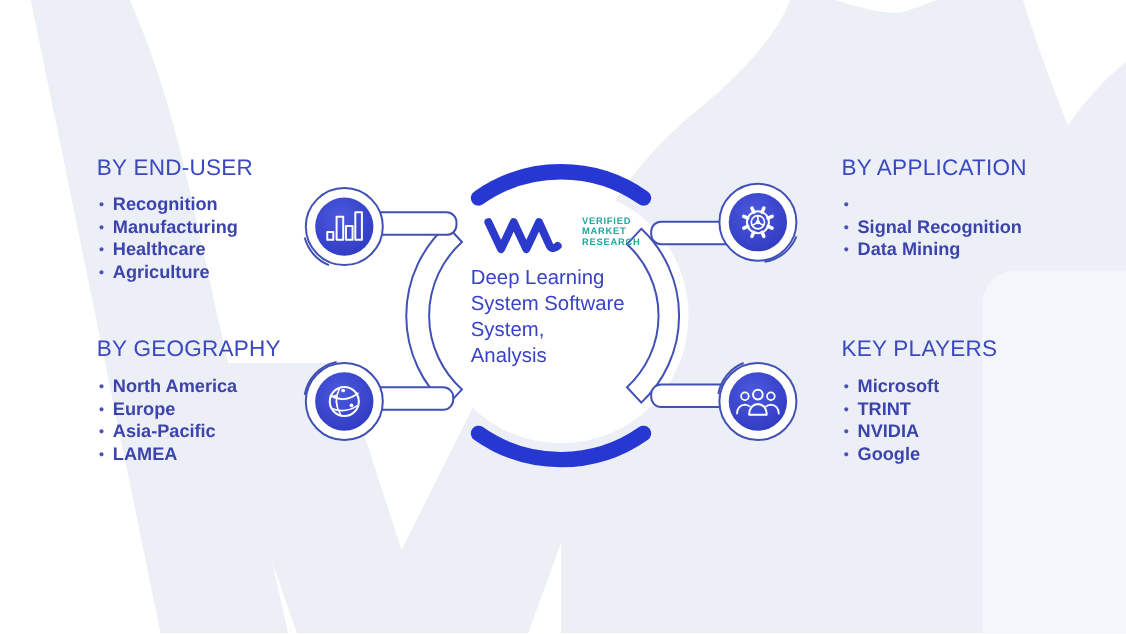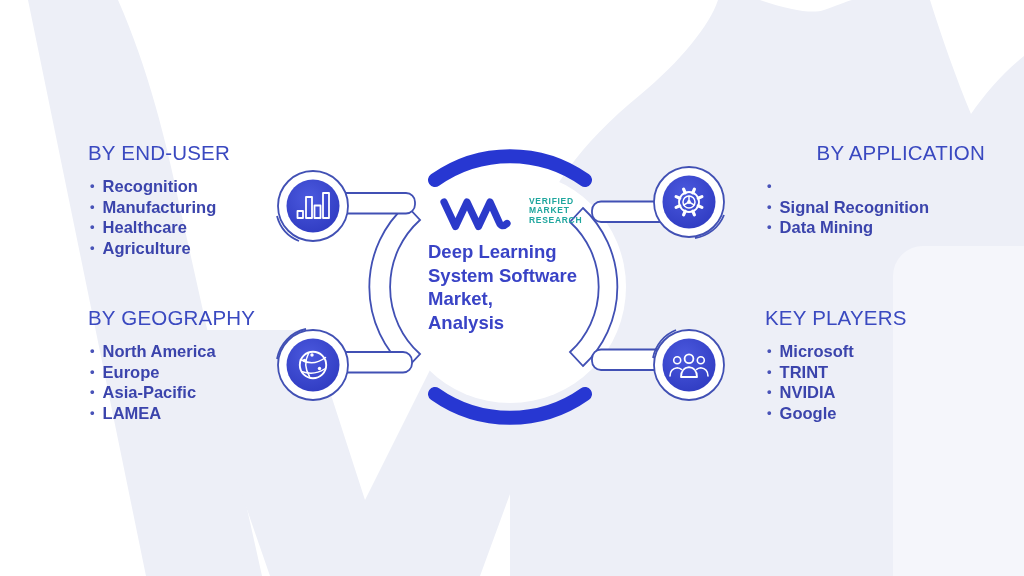--- a/index.html
+++ b/index.html
@@ -7,24 +7,24 @@
           font-family:"Liberation Sans",sans-serif;}
   svg.layer{position:absolute;left:0;top:0;}
   .panel{position:absolute;width:220px;}
   .panel h2{margin:0 0 11px 0;font-size:20.5px;font-weight:normal;color:#3a49c0;letter-spacing:.2px;}
   .panel ul{list-style:none;margin:0;padding:0;}
   .panel li{display:flex;align-items:flex-start;font-size:16.5px;font-weight:bold;
             color:#3b44ac;line-height:20.6px;}
   .blt{font-size:13px;line-height:20.6px;margin:0 8px 0 2px;color:#4953b8;}
   #sec-enduser{left:88px;top:141px;}
   #sec-geo{left:88px;top:306px;}
-  #sec-app{left:765px;top:141px;text-align:right;}
+  #sec-app{left:765px;top:141px;}
   #sec-players{left:765px;top:306px;}
   .title{position:absolute;left:428px;top:240px;width:180px;font-size:18.5px;line-height:23.6px;
-         font-weight:bold;color:#3943c6;}
+         font-weight:normal;color:#3943c6;}
   .wordmark{position:absolute;left:512px;top:197px;color:#1fa69e;font-weight:bold;
             font-size:8.5px;line-height:9.4px;letter-spacing:.7px;margin-left:17px;}
 </style>
 </head>
 <body>
 
 <div class="canvas">
 
   <svg class="layer" width="1024" height="576" viewBox="0 0 1024 576">
     <defs>
@@ -126,21 +126,21 @@
 
   <div class="wordmark">
     <div>VERIFIED</div>
     <div>MARKET</div>
     <div>RESEARCH</div>
   </div>
 
   <div class="title">
     <div>Deep Learning</div>
     <div>System Software</div>
-    <div>Market,</div>
+    <div>System,</div>
     <div>Analysis</div>
   </div>
 
   <div class="panel" id="sec-enduser">
     <h2>BY END-USER</h2>
     <ul>
       <li>
           <span class="blt">•</span>
           <span>Recognition</span>
         </li>

